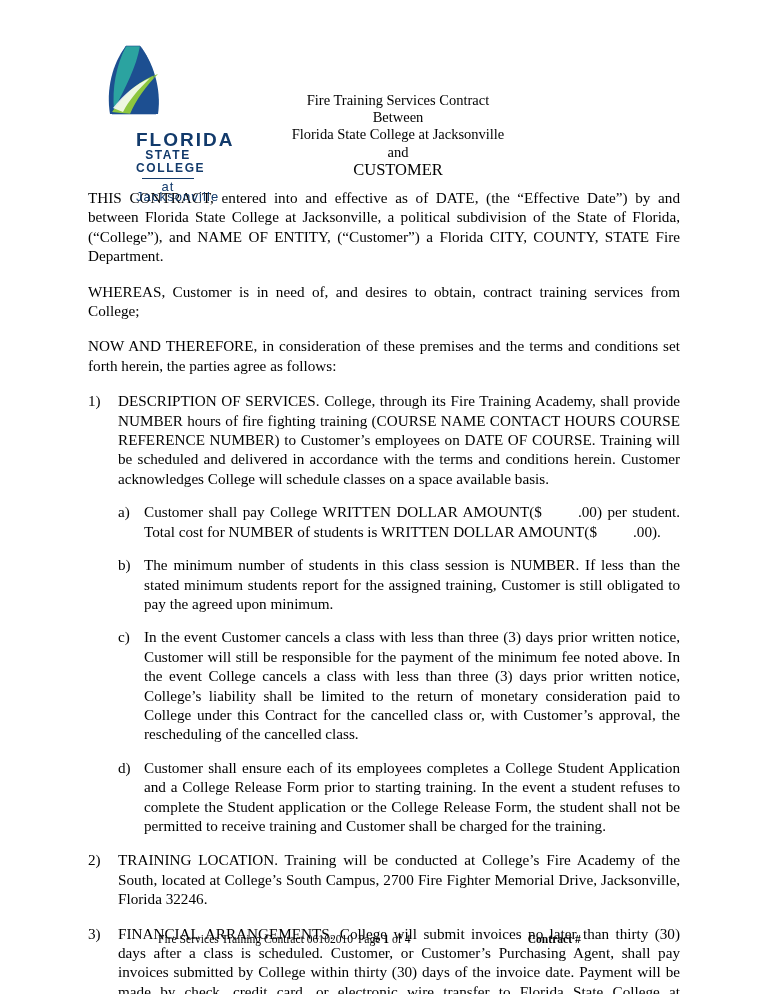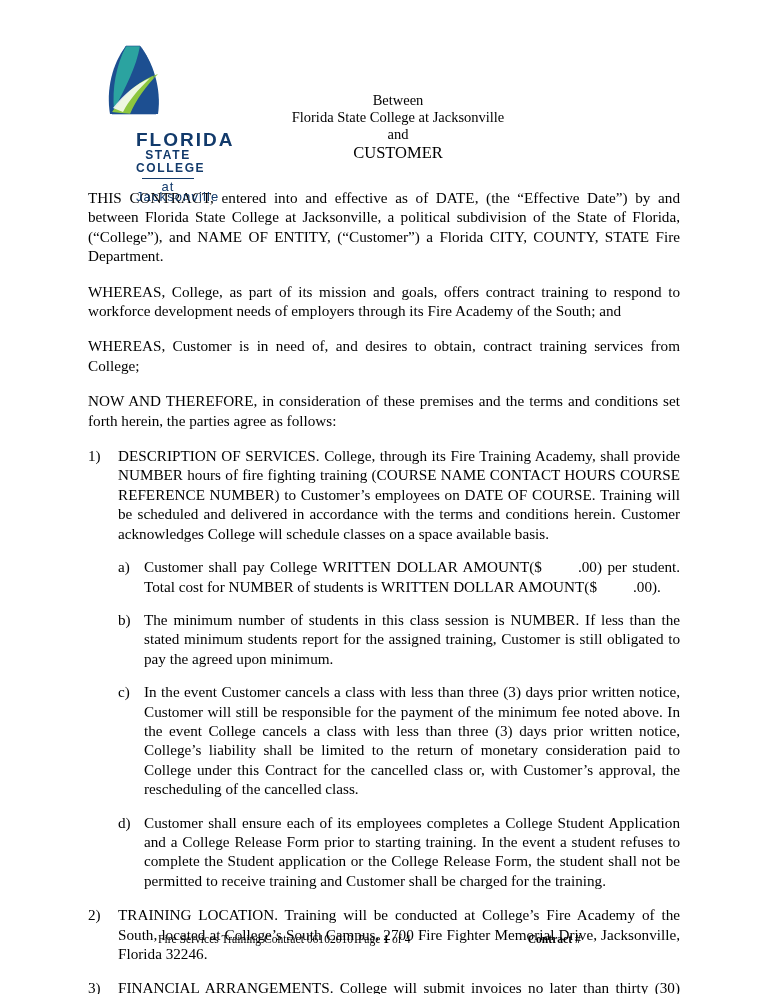--- a/index.html
+++ b/index.html
@@ -163,31 +163,31 @@
       </svg>
       <div class="logo-wordmark">
         <div class="logo-florida">FLORIDA</div>
         <div class="logo-state">STATE COLLEGE</div>
         <div class="logo-rule"></div>
         <div class="logo-jax">at Jacksonville</div>
       </div>
     </div>
 
     <div class="title-block">
+      <div>Fire Training Services Contract</div>
       <div>Between</div>
       <div>Florida State College at Jacksonville</div>
       <div>and</div>
       <div class="big">CUSTOMER</div>
     </div>
   </div>
 
   <div class="body-text">
 
     <p class="para">THIS CONTRACT, entered into and effective as of DATE, (the “Effective Date”) by and between Florida State College at Jacksonville, a political subdivision of the State of Florida, (“College”), and NAME OF ENTITY, (“Customer”) a Florida CITY, COUNTY, STATE Fire Department.</p>
-    <p class="para">WHEREAS, College, as part of its mission and goals, offers contract training to respond to workforce development needs of employers through its Fire Academy of the South; and</p>
     <p class="para">WHEREAS, Customer is in need of, and desires to obtain, contract training services from College;</p>
     <p class="para">NOW AND THEREFORE, in consideration of these premises and the terms and conditions set forth herein, the parties agree as follows:</p>
 
     <ol class="numlist">
 
       <li>
         <span class="marker">1)</span>
         <span>DESCRIPTION OF SERVICES.   College, through its Fire Training Academy, shall provide NUMBER hours of fire fighting training (COURSE NAME CONTACT HOURS COURSE REFERENCE NUMBER) to Customer’s employees on DATE OF COURSE.   Training will be scheduled and delivered in accordance with the terms and conditions herein.  Customer acknowledges College will schedule classes on a space available basis.</span>
 
         <ol class="alphalist">

